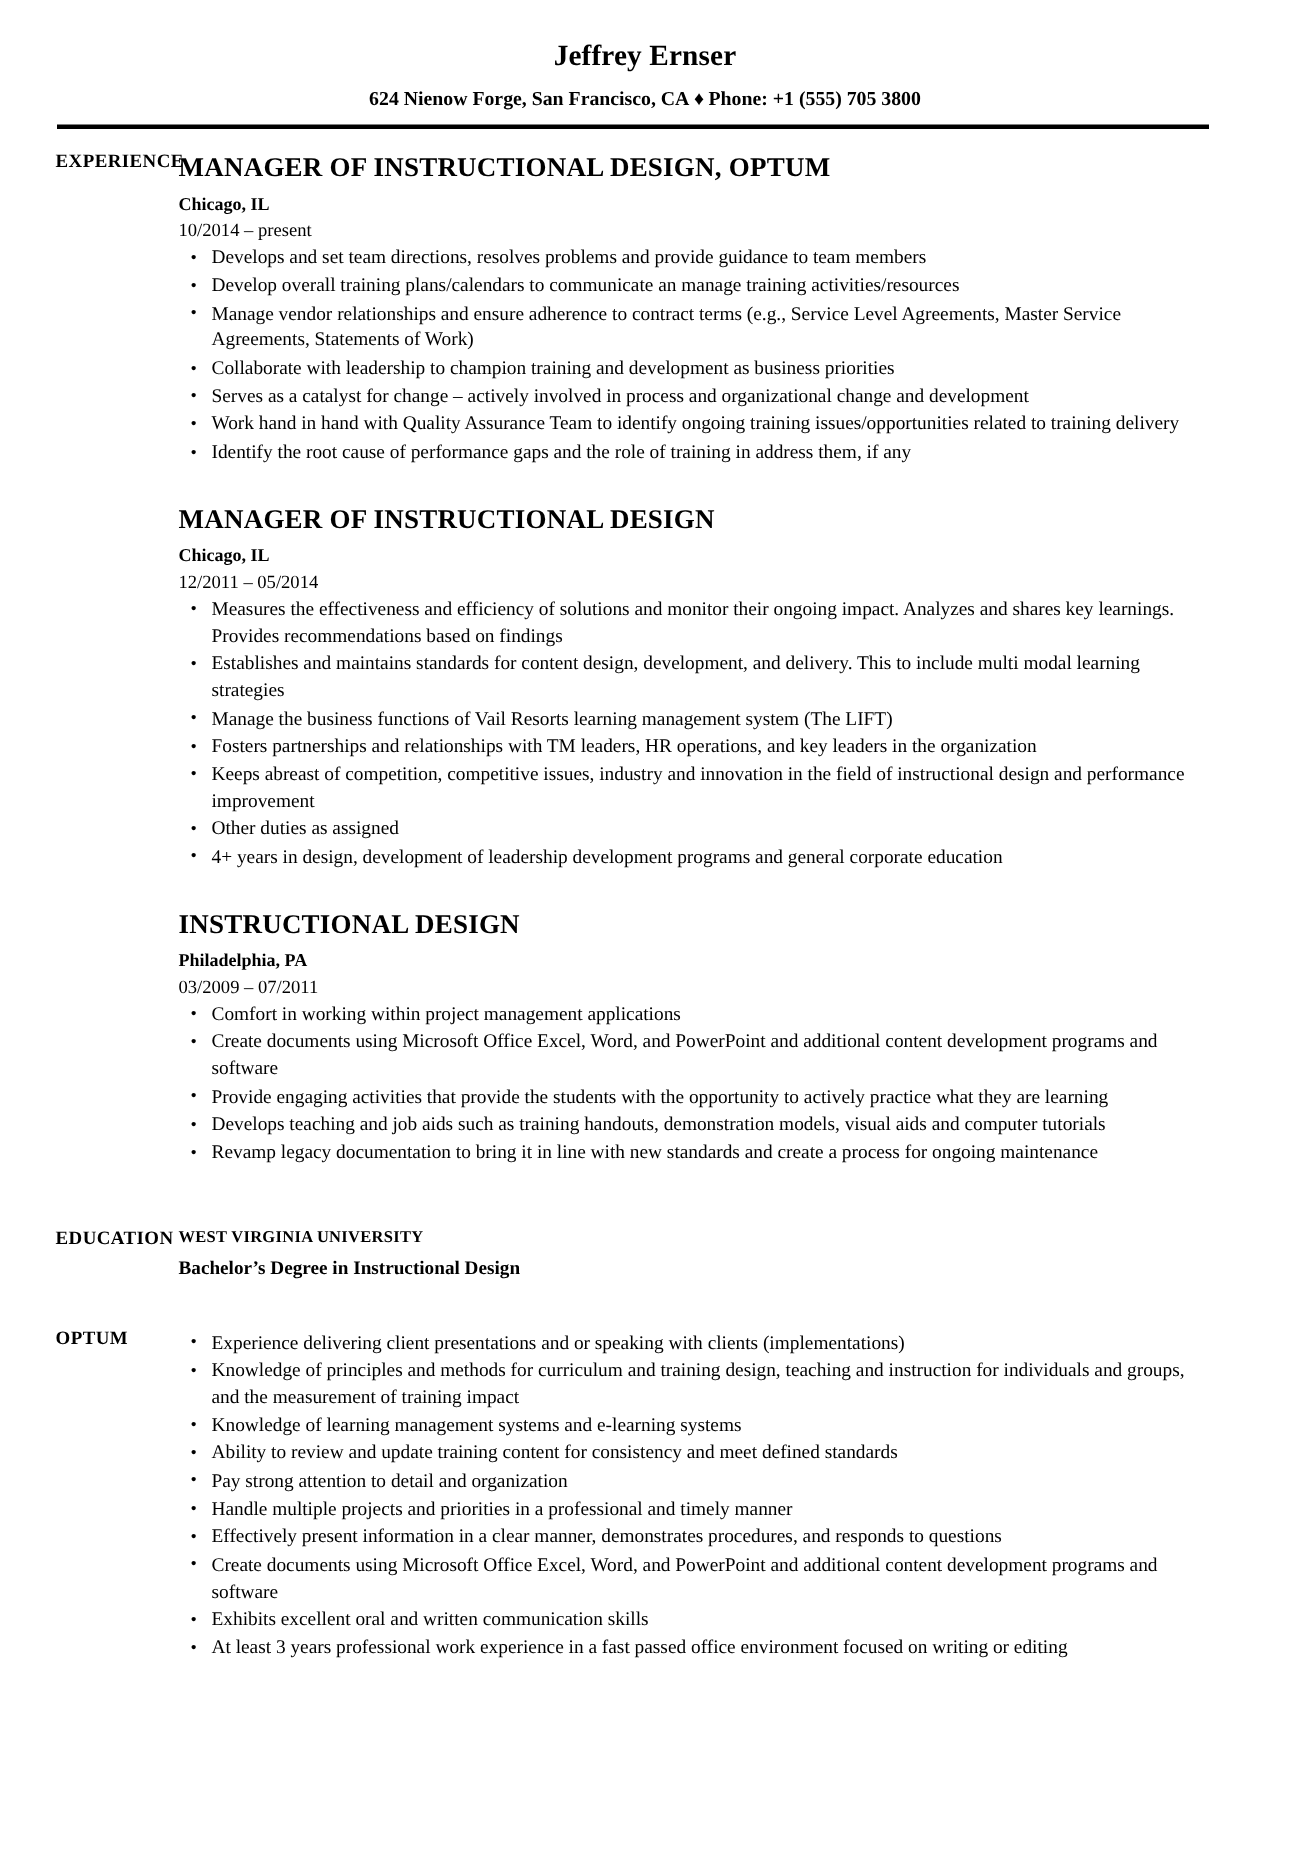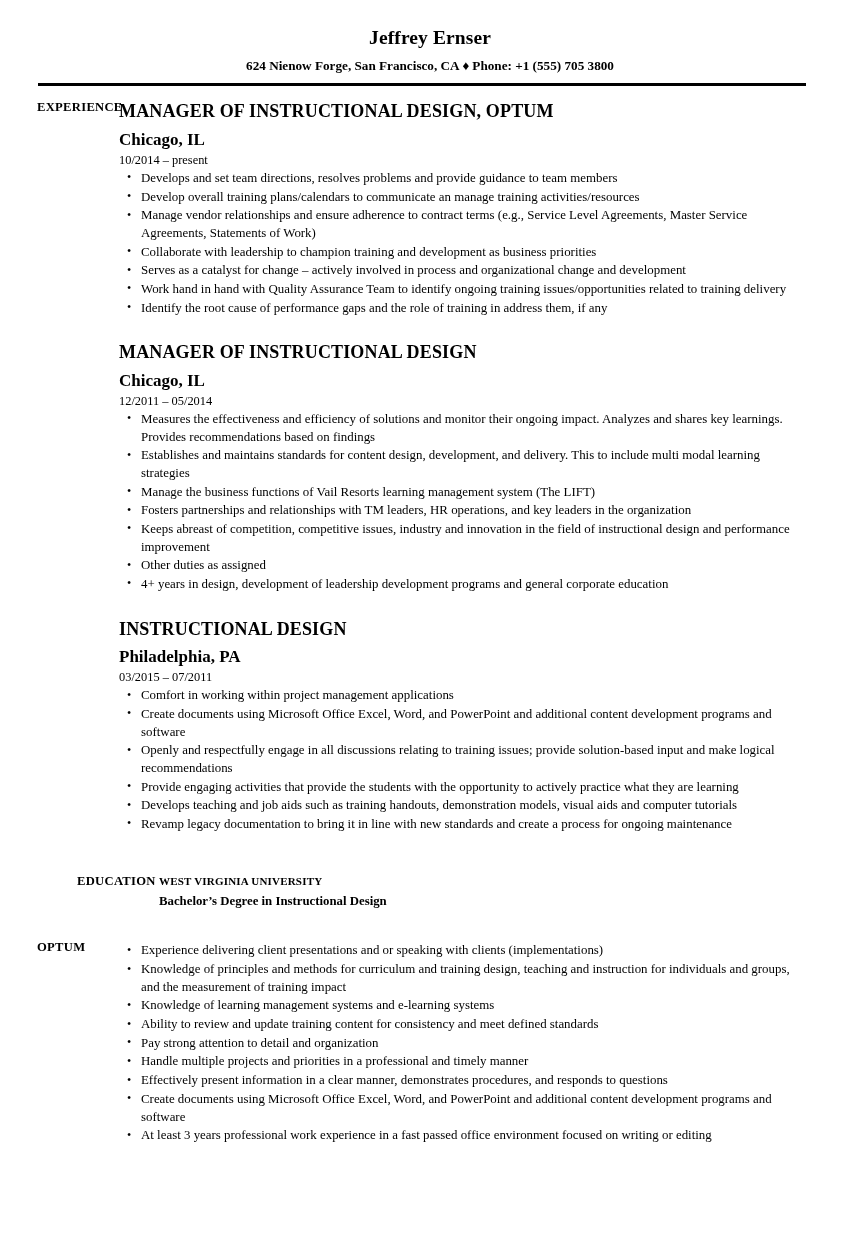--- a/index.html
+++ b/index.html
@@ -66,35 +66,35 @@
     font-weight: bold;
     letter-spacing: 0.3px;
     line-height: 1.25;
   }
   .section-body {
     flex: 1 1 auto;
     padding-right: 50px;
   }
 
   .sec-experience { margin-top: 14px; }
-  .sec-education  { margin-top: 40px; padding-left: 40px; }
+  .sec-education  { margin-top: 40px; }
   .sec-skills     { margin-top: 31px; }
 
   
   .job { }
   .job + .job { margin-top: 24px; }
 
   .job-title {
     font-size: 18px;
     font-weight: bold;
     letter-spacing: 0.15px;
     line-height: 1.3;
   }
   .job-location {
-    font-size: 17px;
+    font-size: 12px;
     font-weight: bold;
     margin-top: 5px;
     line-height: 1.3;
   }
   .job-dates {
     font-size: 12.4px;
     font-weight: normal;
     margin-top: 1px;
     line-height: 1.3;
   }
@@ -183,25 +183,24 @@
           <li>Fosters partnerships and relationships with TM leaders, HR operations, and key leaders in the organization</li>
           <li>Keeps abreast of competition, competitive issues, industry and innovation in the field of instructional design and performance improvement</li>
           <li>Other duties as assigned</li>
           <li>4+ years in design, development of leadership development programs and general corporate education</li>
         </ul>
       </div>
 
       <div class="job">
         <div class="job-title">INSTRUCTIONAL DESIGN</div>
         <div class="job-location">Philadelphia, PA</div>
-        <div class="job-dates">03/2015 – 07/2011</div>
+        <div class="job-dates">03/2009 – 07/2011</div>
         <ul class="bullets">
           <li>Comfort in working within project management applications</li>
           <li>Create documents using Microsoft Office Excel, Word, and PowerPoint and additional content development programs and software</li>
-          <li>Openly and respectfully engage in all discussions relating to training issues; provide solution-based input and make logical recommendations</li>
           <li>Provide engaging activities that provide the students with the opportunity to actively practice what they are learning</li>
           <li>Develops teaching and job aids such as training handouts, demonstration models, visual aids and computer tutorials</li>
           <li>Revamp legacy documentation to bring it in line with new standards and create a process for ongoing maintenance</li>
         </ul>
       </div>
 
     </div>
   </div>
 
   <div class="section sec-education">
@@ -217,18 +216,19 @@
     <div class="section-body">
       <ul class="bullets skills-list">
         <li>Experience delivering client presentations and or speaking with clients (implementations)</li>
         <li>Knowledge of principles and methods for curriculum and training design, teaching and instruction for individuals and groups, and the measurement of training impact</li>
         <li>Knowledge of learning management systems and e-learning systems</li>
         <li>Ability to review and update training content for consistency and meet defined standards</li>
         <li>Pay strong attention to detail and organization</li>
         <li>Handle multiple projects and priorities in a professional and timely manner</li>
         <li>Effectively present information in a clear manner, demonstrates procedures, and responds to questions</li>
         <li>Create documents using Microsoft Office Excel, Word, and PowerPoint and additional content development programs and software</li>
+        <li>Exhibits excellent oral and written communication skills</li>
         <li>At least 3 years professional work experience in a fast passed office environment focused on writing or editing</li>
       </ul>
     </div>
   </div>
 
 </div>
 
 </body></html>

